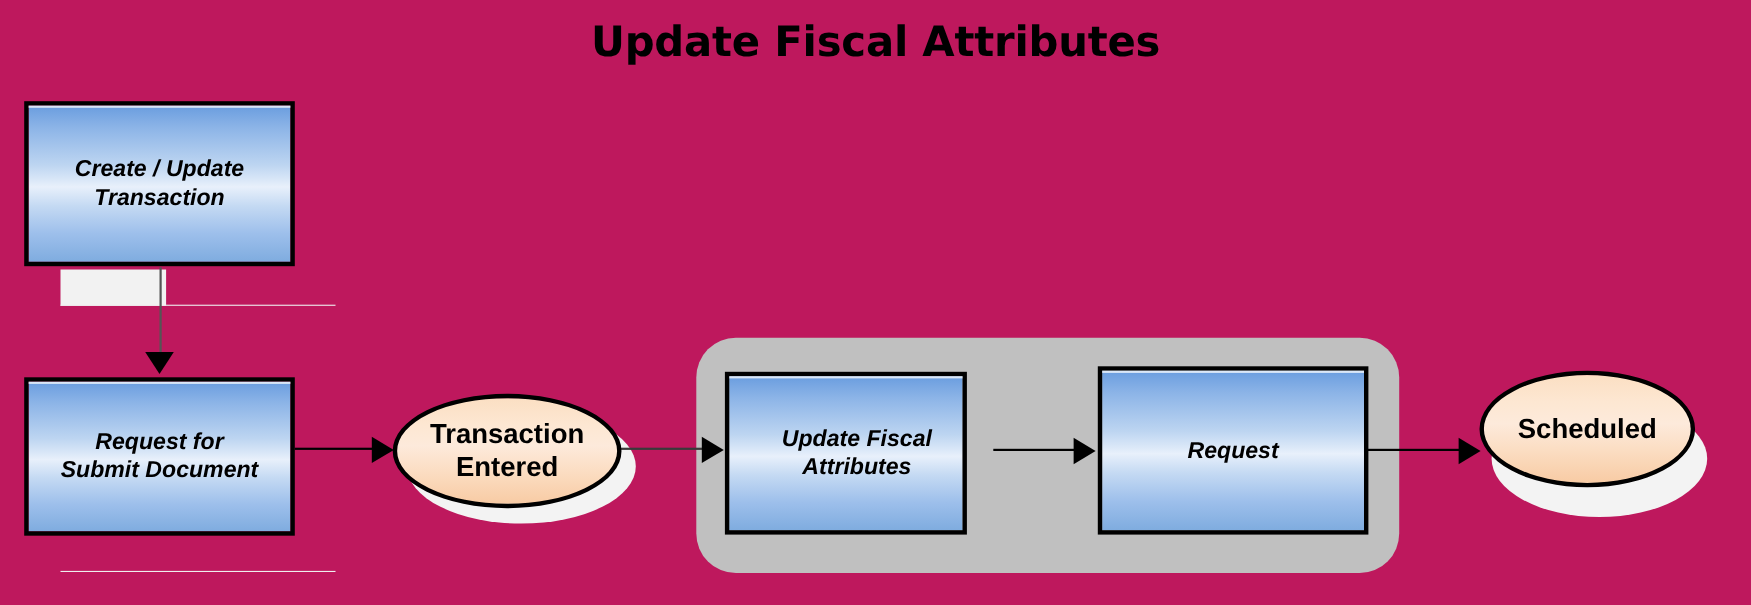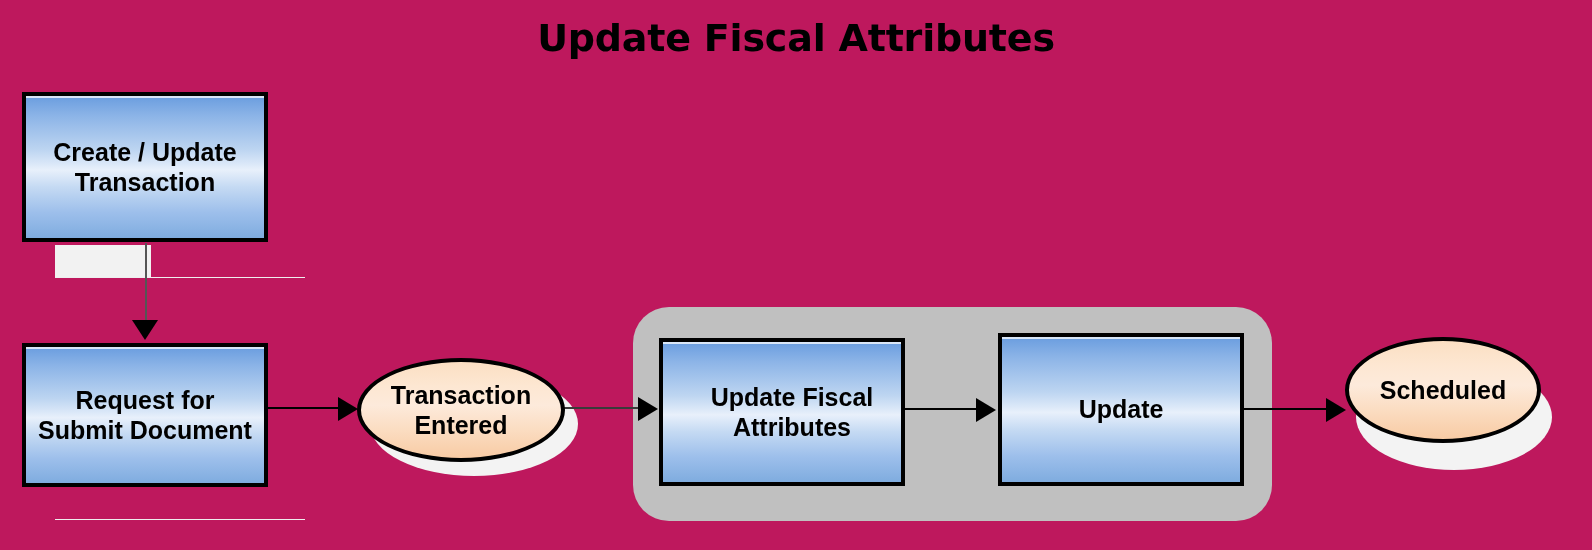--- a/index.html
+++ b/index.html
@@ -56,42 +56,43 @@
         #e8f0fb 52%,
         #c5daf3 64%,
         #9dbfeb 82%,
         #7facdf 100%);
     display: flex;
     align-items: center;
     justify-content: center;
     text-align: center;
   }
   .proc-box > .label {
-    font-size: 25px;
+    font-size: 21px;
     font-weight: bold;
     color: #000000;
     line-height: 1.22;
     white-space: pre-line;
     font-family: "Liberation Sans", sans-serif;
+    font-style: italic;
   }
 
   
   .proc-box::before {
     content: "";
     position: absolute;
     left: 0;
     right: 0;
     top: 0;
     height: 2px;
     background: rgba(255,255,255,0.75);
   }
 
   #box-create-update  { left: 22px;  top: 92px;  width: 246px; height: 150px; }
   #box-request-fiscal { left: 22px;  top: 343px; width: 246px; height: 144px; }
-  #box-update-fiscal  { left: 659px; top: 338px; width: 246px; height: 148px; padding-left: 20px; }
+  #box-update-fiscal  { left: 659px; top: 338px; width: 220px; height: 148px; padding-left: 20px; }
   #box-submit         { left: 998px; top: 333px; width: 246px; height: 153px; }
 
   
   .ellipse-node {
     position: absolute;
     box-sizing: border-box;
     border: 4px solid #000000;
     border-radius: 50%;
     background: linear-gradient(to bottom,
         #fbdfc3 0%,
@@ -243,20 +244,20 @@
     <span class="label">Transaction
 Entered</span>
   </div>
 
   <div class="proc-box" id="box-update-fiscal">
     <span class="label">Update Fiscal
 Attributes</span>
   </div>
 
   <div class="proc-box" id="box-submit">
-    <span class="label">Update</span>
+    <span class="label">Request</span>
   </div>
 
   <div class="ellipse-node" id="ellipse-scheduled">
     <span class="label">Scheduled</span>
   </div>
 
 </div>
 
 </body></html>

